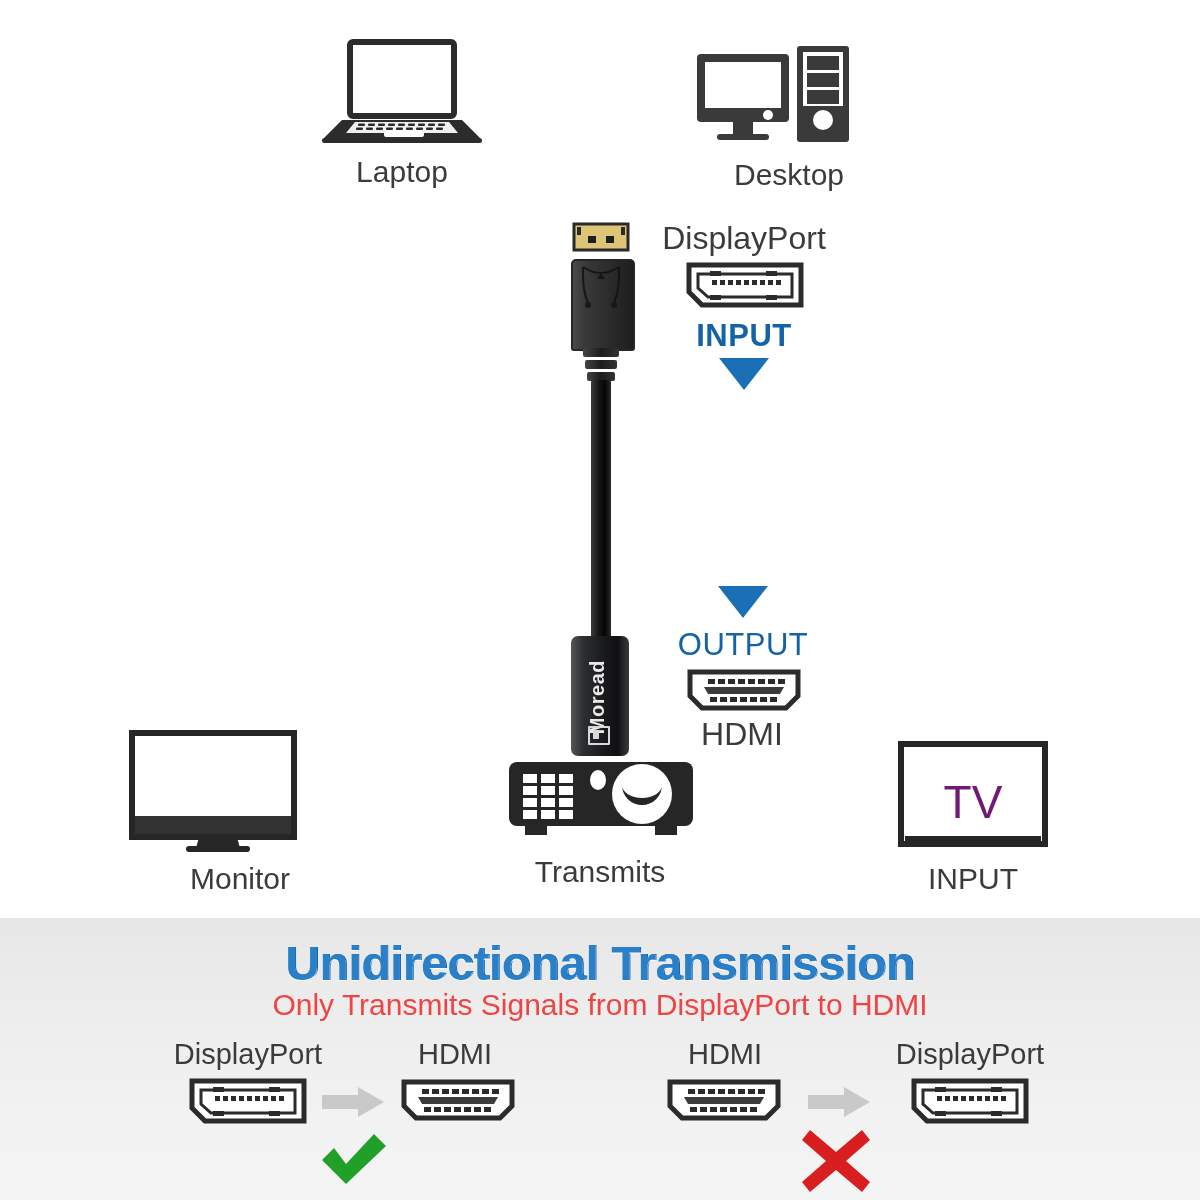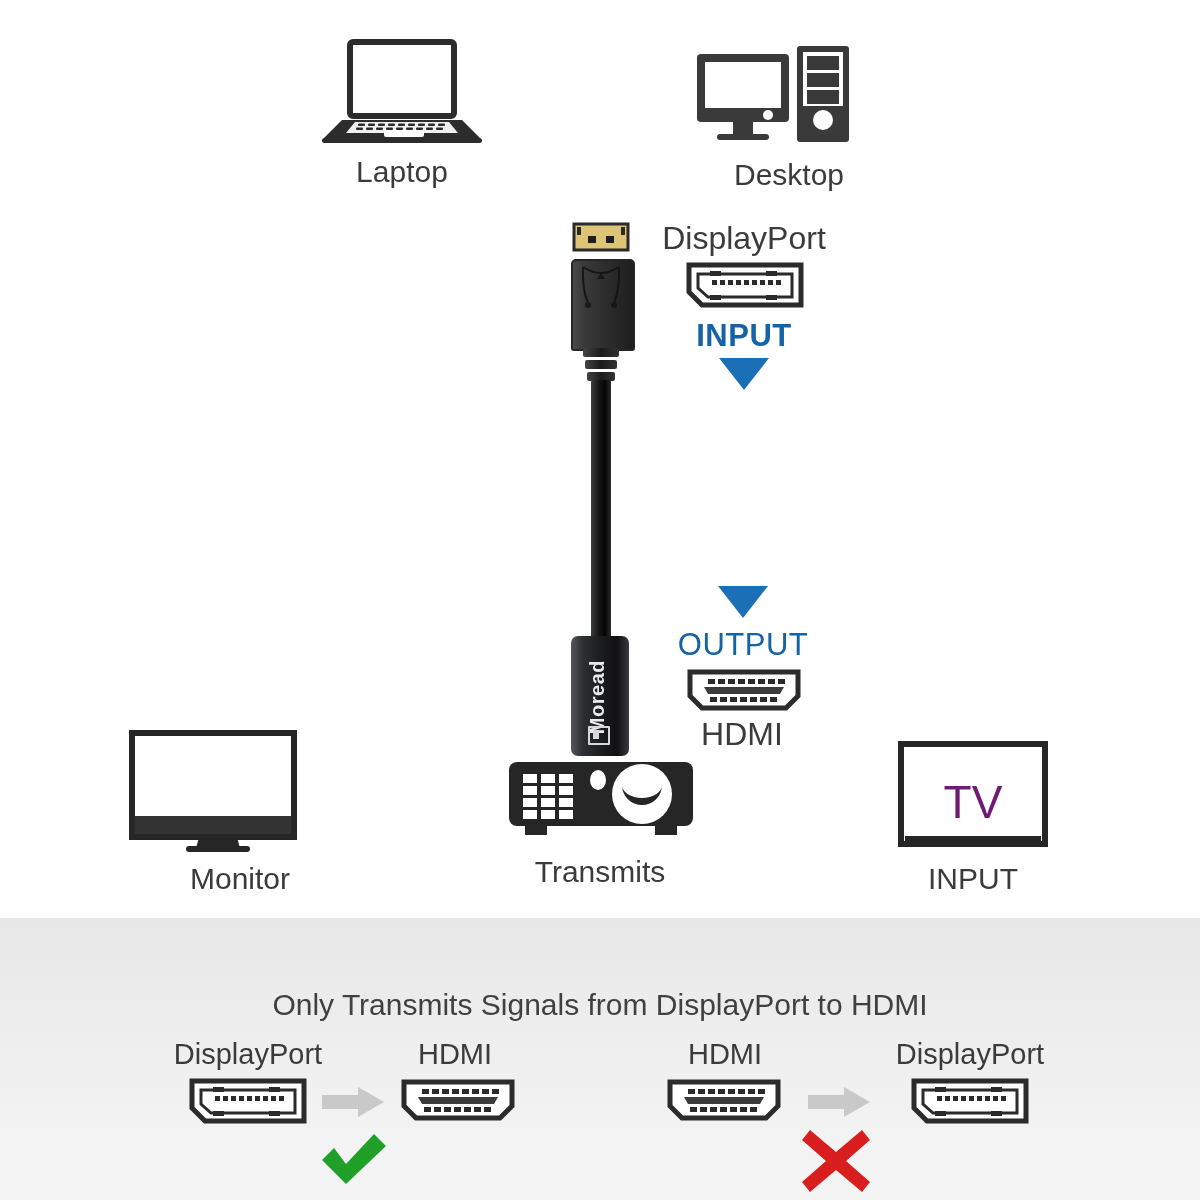--- a/index.html
+++ b/index.html
@@ -37,21 +37,21 @@
     position:absolute;left:600px;top:936px;transform:translateX(-50%);
     font-size:48px;font-weight:bold;
     color:#2a7fc9;
     letter-spacing:-0.5px;
     white-space:nowrap;
     text-shadow:0 1px 0 #ffffff, 1px 0 0 #1b5f9e;
     font-family:"Liberation Sans", sans-serif;
   }
   .banner-sub{
     position:absolute;left:600px;top:988px;transform:translateX(-50%);
-    font-size:30px;color:#404040;white-space:nowrap;
+    font-size:30px;color:#ef4444;white-space:nowrap;
   }
   .cmp-label{
     position:absolute;font-size:29px;color:#3b3b3b;white-space:nowrap;
     transform:translateX(-50%);
   }
   .dp-plug-body{
     position:absolute;
     background:linear-gradient(90deg,#4a4a4a 0%,#3a3a3a 18%,#2d2d2d 55%,#1e1e1e 100%);
     border:2px solid #262626;
     border-radius:5px 5px 3px 3px;
@@ -280,20 +280,21 @@
     <svg width="152" height="112" viewBox="0 0 152 112">
       <rect x="4" y="4" width="144" height="100" fill="#ffffff" stroke="#262626" stroke-width="6"></rect>
       <rect x="8" y="96" width="136" height="8" fill="#262626"></rect>
     </svg>
   </div>
   <div class="abs" style="left:973px;top:775px;transform:translateX(-50%);font-size:46px;color:#701a75;">TV</div>
   <div class="lbl ctr abs" style="left:973px;top:862px;">INPUT</div>
 
   <div class="banner"></div>
 
+  <div class="banner-title">Unidirectional Transmission</div>
   <div class="banner-sub">Only Transmits Signals from DisplayPort to HDMI</div>
 
   <div class="cmp-label" style="left:248px;top:1038px;">DisplayPort</div>
   <div class="abs" style="left:186px;top:1078px;">
     <svg width="124" height="46" viewBox="0 0 118 46">
       <path d="M3 3 H115 V43 H16 L3 30 Z" fill="#ffffff" stroke="#2b2b2b" stroke-width="5"></path>
       <path d="M12 12 H106 V35 H22 L12 26 Z" fill="#ffffff" stroke="#2b2b2b" stroke-width="3"></path>
       <rect x="24" y="9" width="11" height="5" fill="#2b2b2b"></rect>
       <rect x="80" y="9" width="11" height="5" fill="#2b2b2b"></rect>
       <rect x="24" y="33" width="11" height="5" fill="#2b2b2b"></rect>

